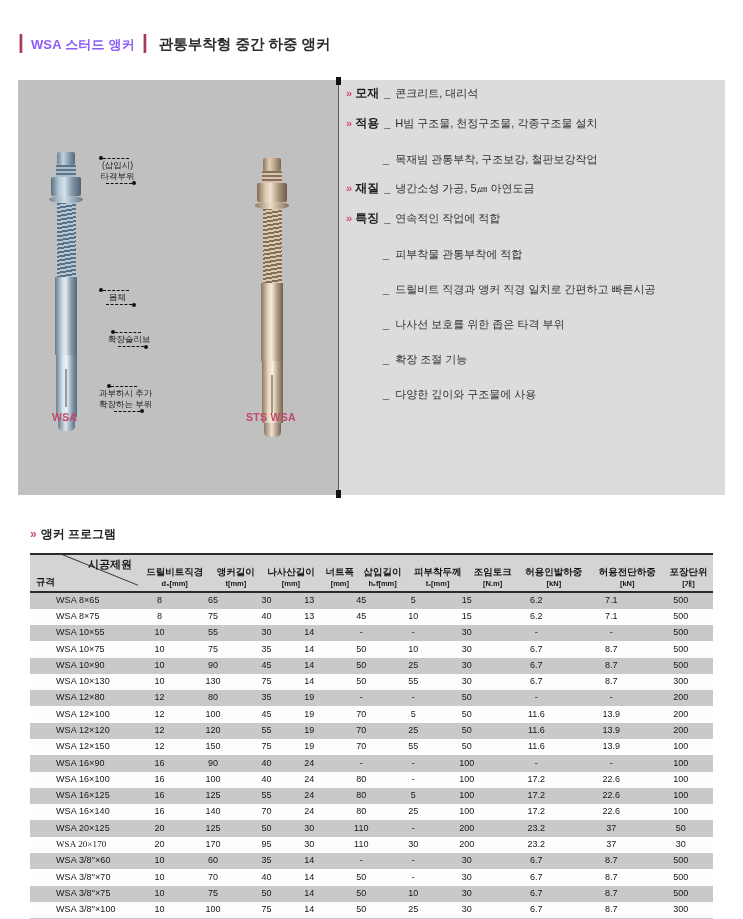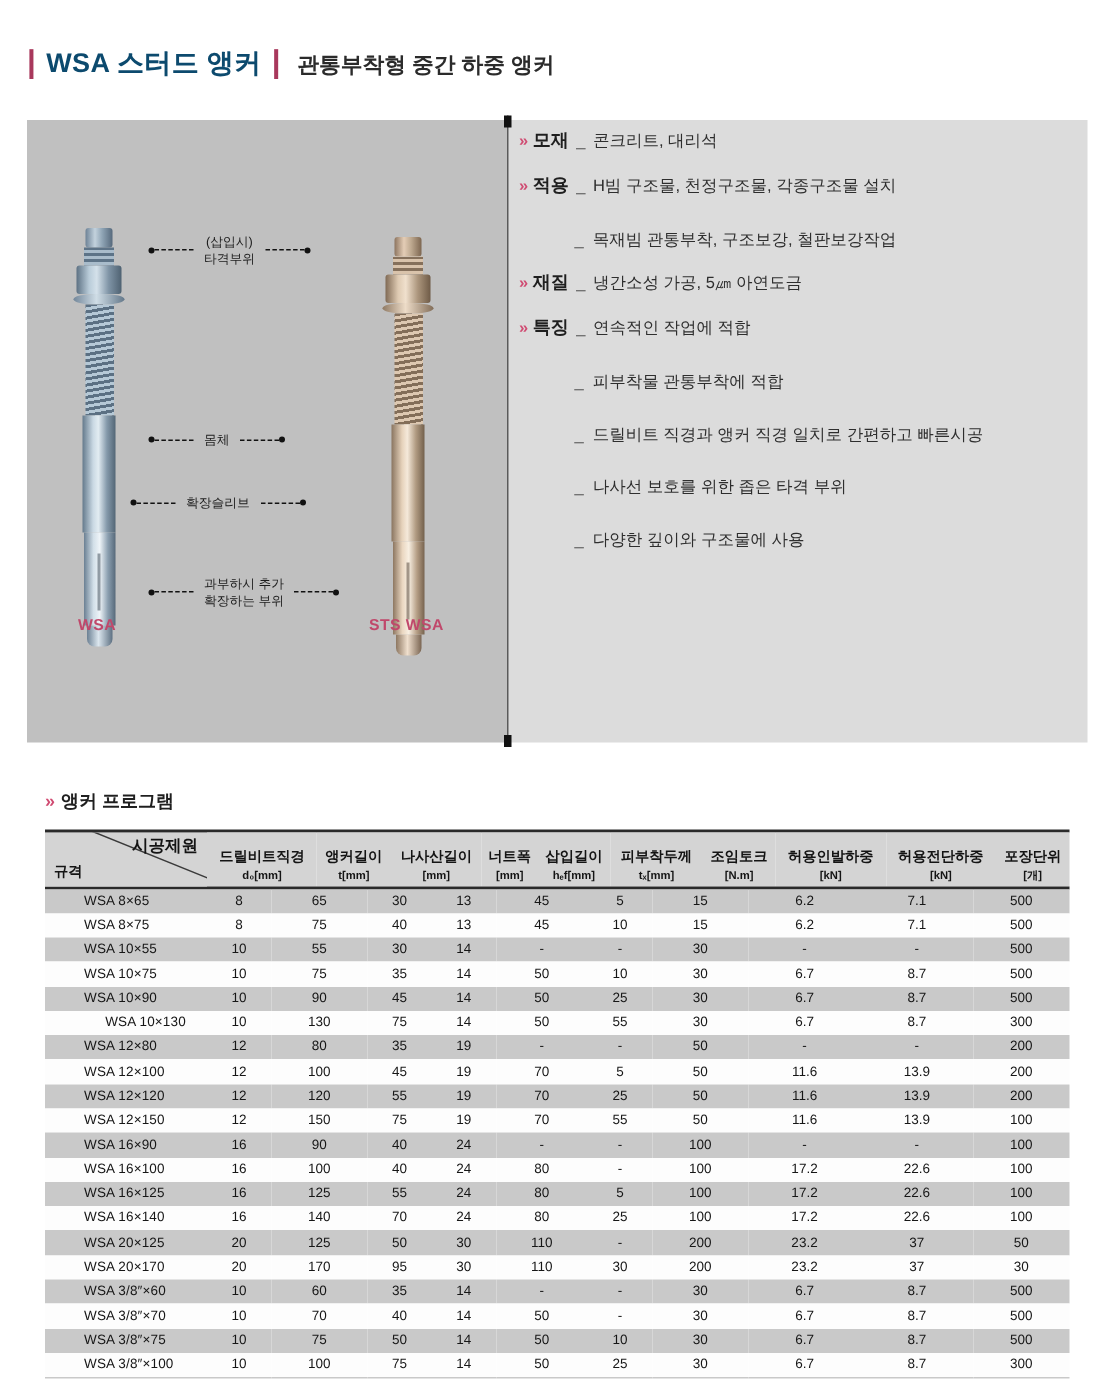--- a/index.html
+++ b/index.html
@@ -24,22 +24,22 @@
     gap: 7px;
     white-space: nowrap;
   }
   .title-pipe {
     color: #a8385c;
     font-size: 21px;
     font-weight: 700;
     line-height: 1;
   }
   .title-main {
-    color: #0c4a6e;
-    font-size: 18px;
+    color: #8b5cf6;
+    font-size: 13px;
     font-weight: 700;
     letter-spacing: .2px;
     line-height: 1;
   }
   .title-sub {
     color: #2b2b2b;
     font-size: 14.5px;
     font-weight: 700;
     margin-left: 4px;
     line-height: 1;
@@ -165,20 +165,21 @@
 
   
   .callout {
     position: absolute;
     display: flex;
     align-items: center;
     font-size: 8.5px;
     color: #1b1b1b;
     line-height: 1.25;
     white-space: nowrap;
+    flex-direction: column;
   }
   .callout .txt { text-align: center; }
   .lead {
     display: flex;
     align-items: center;
   }
   .lead .dot {
     width: 4px; height: 4px;
     border-radius: 50%;
     background: #111;
@@ -186,21 +187,21 @@
   .lead .dash {
     width: 26px;
     border-top: 1px dashed #111;
   }
   .lead.rev { flex-direction: row-reverse; }
   .gap-l { margin-right: 7px; }
   .gap-r { margin-left: 7px; }
 
   .co-impact  { left: 99px;  top: 156px; }
   .co-body    { left: 99px;  top: 288px; }
-  .co-sleeve  { left: 87px;  top: 330px; }
+  .co-sleeve  { left: 108px;  top: 330px; }
   .co-expand  { left: 99px;  top: 384px; }
 
   .bolt-caption {
     position: absolute;
     color: #c0486b;
     font-size: 10.5px;
     font-weight: 700;
     letter-spacing: .3px;
   }
   .cap-left  { left: 52px;  top: 411px; }
@@ -502,20 +503,24 @@
     <div class="feat-sub">
       <span class="feat-sep">_</span>
       <span>드릴비트 직경과 앵커 직경 일치로 간편하고 빠른시공</span>
     </div>
     <div class="feat-sub">
       <span class="feat-sep">_</span>
       <span>나사선 보호를 위한 좁은 타격 부위</span>
     </div>
     <div class="feat-sub">
       <span class="feat-sep">_</span>
+      <span>확장 조절 기능</span>
+    </div>
+    <div class="feat-sub">
+      <span class="feat-sep">_</span>
       <span>다양한 깊이와 구조물에 사용</span>
     </div>
   </div>
 
 </div>
 
 <div class="program-head">
   <span class="chev">»</span>
   <span class="ph-label">앵커 프로그램</span>
 </div>
@@ -655,21 +660,21 @@
           <td>45</td>
           <td>14</td>
           <td>50</td>
           <td>25</td>
           <td>30</td>
           <td>6.7</td>
           <td>8.7</td>
           <td>500</td>
         </tr>
         <tr>
-          <td class="model" style="width: 108px; text-align: center;">WSA 10×130</td>
+          <td class="model" style="width: 108px;">WSA 10×130</td>
           <td>10</td>
           <td>130</td>
           <td>75</td>
           <td>14</td>
           <td>50</td>
           <td>55</td>
           <td>30</td>
           <td>6.7</td>
           <td>8.7</td>
           <td>300</td>
@@ -785,21 +790,21 @@
           <td>50</td>
           <td>30</td>
           <td>110</td>
           <td>-</td>
           <td>200</td>
           <td>23.2</td>
           <td>37</td>
           <td>50</td>
         </tr>
         <tr>
-          <td class="model" style="width: 108px;">WSA 20×170</td>
+          <td class="model" style="width: 108px; font-family: Liberation Serif, serif;">WSA 20×170</td>
           <td>20</td>
           <td>170</td>
           <td>95</td>
           <td>30</td>
           <td>110</td>
           <td>30</td>
           <td>200</td>
           <td>23.2</td>
           <td>37</td>
           <td>30</td>

